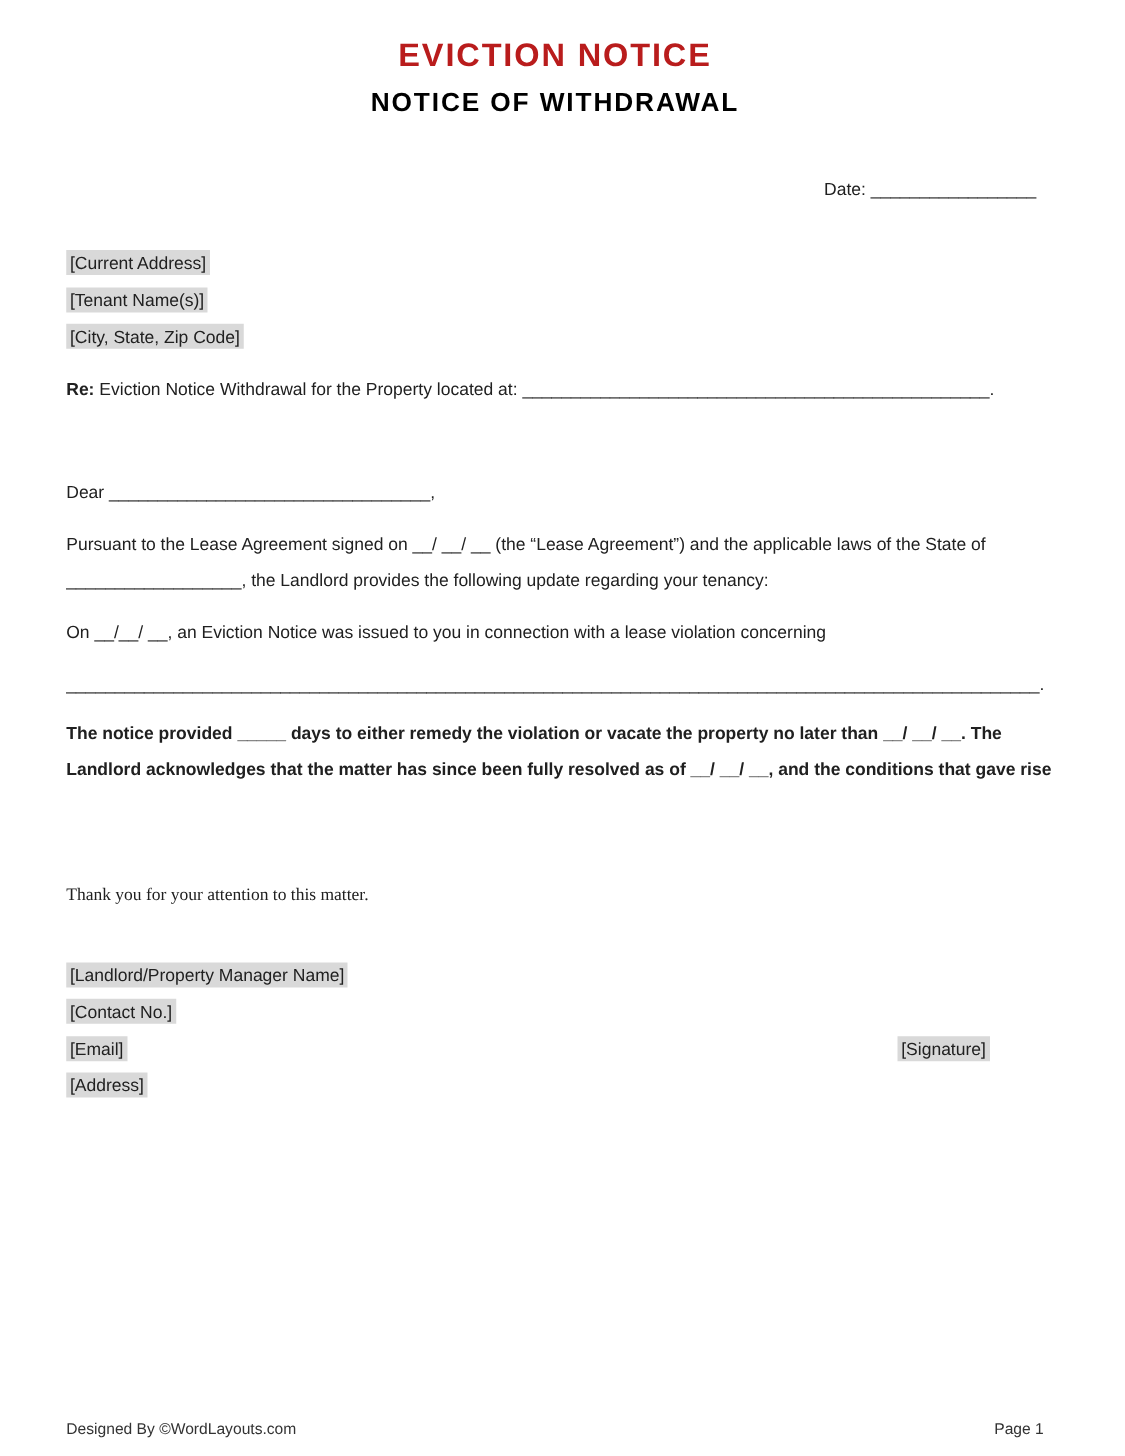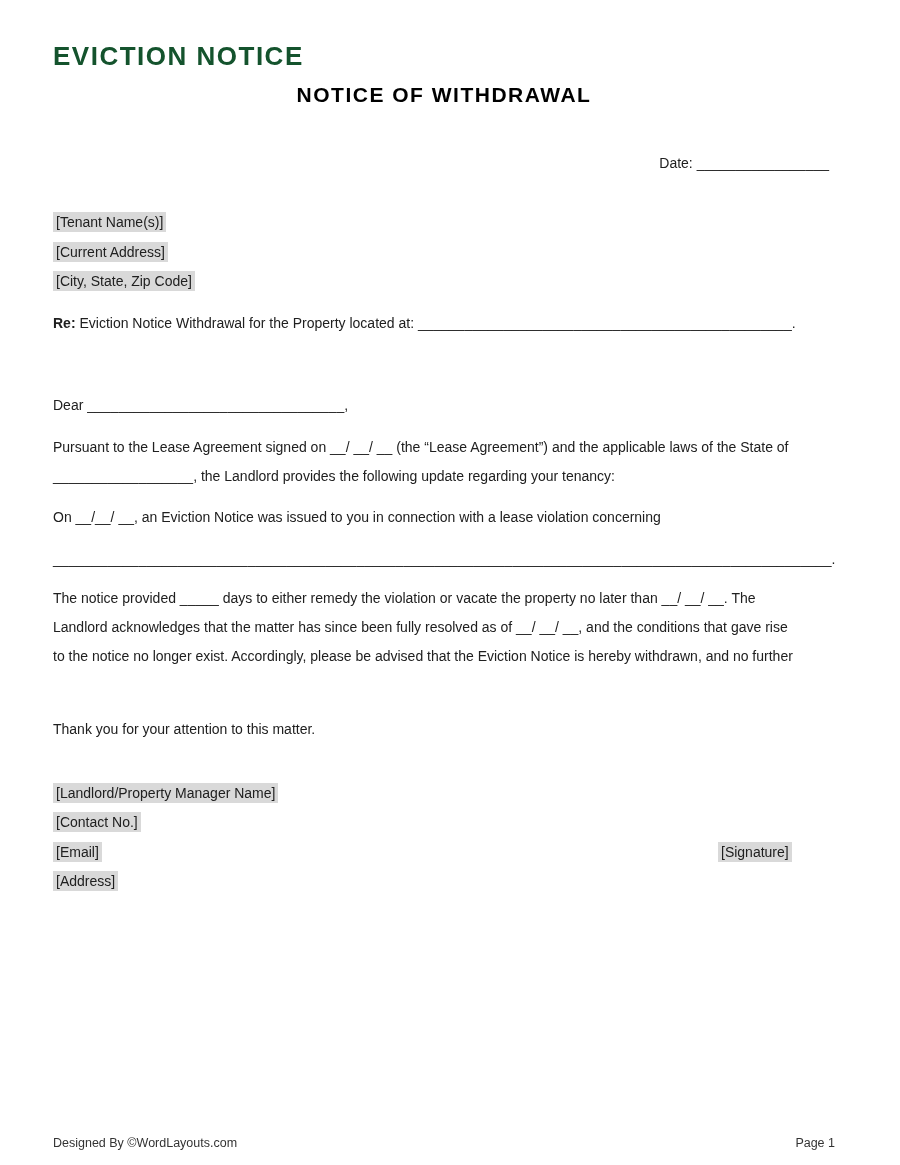--- a/index.html
+++ b/index.html
@@ -10,25 +10,26 @@
     background: #ffffff;
     font-family: "Liberation Sans", sans-serif;
     color: #202020;
     overflow: hidden;
     margin: 0 auto;
   }
   .content { padding: 0 65px 0 53px; }
 
   .title {
     margin: 0;
-    padding-top: 40px;
+    padding-top: 28px;
+    text-align: center;
     font-size: 26px;
     font-weight: bold;
     letter-spacing: 1.5px;
-    color: #14532d;
+    color: #b91c1c;
     line-height: 32px;
   }
   .subtitle {
     margin: 10px 0 0 0;
     text-align: center;
     font-size: 21px;
     font-weight: bold;
     letter-spacing: 1.5px;
     color: #000;
     line-height: 26px;
@@ -49,24 +50,24 @@
   .hl-line { line-height: 29.5px; white-space: nowrap; }
   .hl { background: #d9d9d9; padding: 2px 3px; }
 
   .re-row { margin-top: 12px; line-height: 29px; white-space: nowrap; font-size: 14px; }
   .b { font-weight: bold; }
 
   .dear { margin-top: 53px; white-space: nowrap; }
   .p1 { margin-top: 13px; }
   .p2 { margin-top: 12px; }
   .p2-blank { margin-top: 13px; }
-  .p3 { margin-top: 10px; }
+  .p3 { margin-top: 10px; font-weight: bold; }
   .line { white-space: nowrap; }
 
-  .thanks { margin-top: 44px; white-space: nowrap; }
+  .thanks { margin-top: 72px; white-space: nowrap; font-family: Liberation Serif, serif; }
 
   .sig { margin-top: 35px; }
   .sig-row { line-height: 29.5px; white-space: nowrap; position: relative; }
   .sig-signature { position: absolute; left: 665px; top: 0; }
 
   .footer {
     position: absolute;
     left: 53px;
     right: 65px;
     bottom: 14px;
@@ -82,43 +83,42 @@
 
 <div class="page">
   <div class="content">
 
     <h1 class="title">EVICTION NOTICE</h1>
     <h2 class="subtitle">NOTICE OF WITHDRAWAL</h2>
 
     <div class="date-row"><span>Date: </span><span>_________________</span></div>
 
     <div class="recipient body-text">
+      <div class="hl-line"><span class="hl">[Current Address]</span></div>
       <div class="hl-line"><span class="hl">[Tenant Name(s)]</span></div>
-      <div class="hl-line"><span class="hl">[Current Address]</span></div>
       <div class="hl-line"><span class="hl">[City, State, Zip Code]</span></div>
     </div>
 
     <div class="re-row"><span class="b">Re: </span><span>Eviction Notice Withdrawal for the Property located at: </span><span>________________________________________________</span><span>.</span></div>
 
     <div class="dear body-text"><span>Dear </span><span>_________________________________</span><span>,</span></div>
 
     <div class="p1 body-text">
       <div class="line">Pursuant to the Lease Agreement signed on __/ __/ __ (the “Lease Agreement”) and the applicable laws of the State of</div>
       <div class="line">__________________, the Landlord provides the following update regarding your tenancy:</div>
     </div>
 
     <div class="p2 body-text">
       <div class="line">On __/__/ __, an Eviction Notice was issued to you in connection with a lease violation concerning</div>
       <div class="line p2-blank">____________________________________________________________________________________________________.</div>
     </div>
 
     <div class="p3 body-text">
       <div class="line">The notice provided _____ days to either remedy the violation or vacate the property no later than __/ __/ __. The</div>
       <div class="line">Landlord acknowledges that the matter has since been fully resolved as of __/ __/ __, and the conditions that gave rise</div>
-      <div class="line">to the notice no longer exist. Accordingly, please be advised that the Eviction Notice is hereby withdrawn, and no further</div>
     </div>
 
     <div class="thanks body-text">Thank you for your attention to this matter.</div>
 
     <div class="sig body-text">
       <div class="sig-row"><span class="hl">[Landlord/Property Manager Name]</span></div>
       <div class="sig-row"><span class="hl">[Contact No.]</span></div>
       <div class="sig-row">
         <span class="hl">[Email]</span>
         <span class="sig-signature"><span class="hl">[Signature]</span></span>

